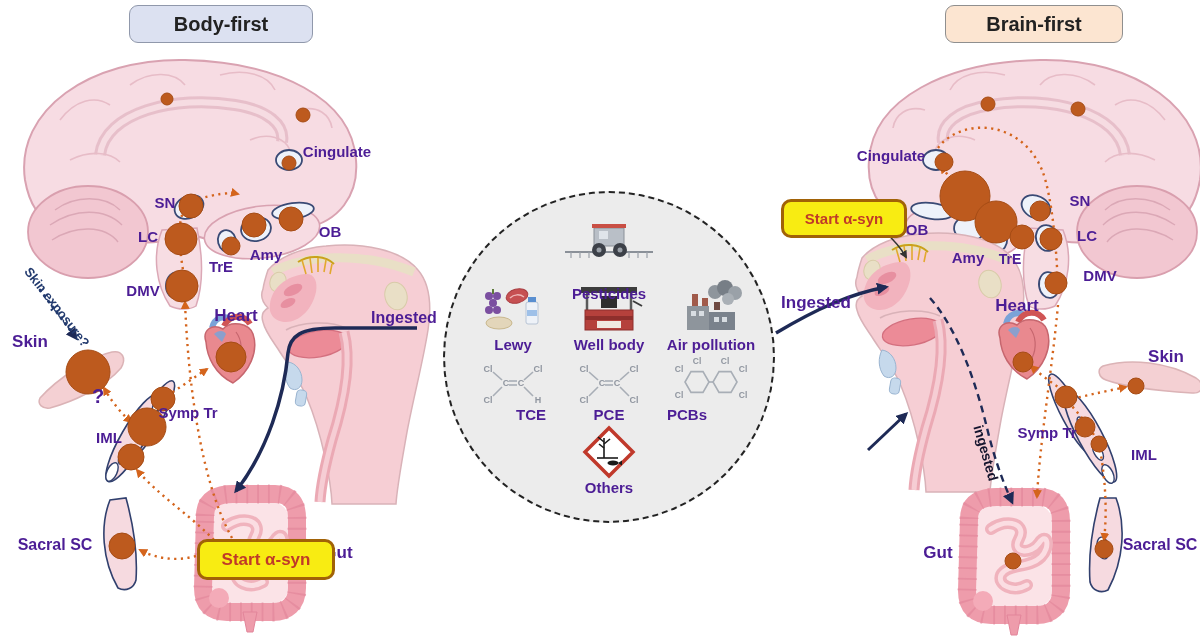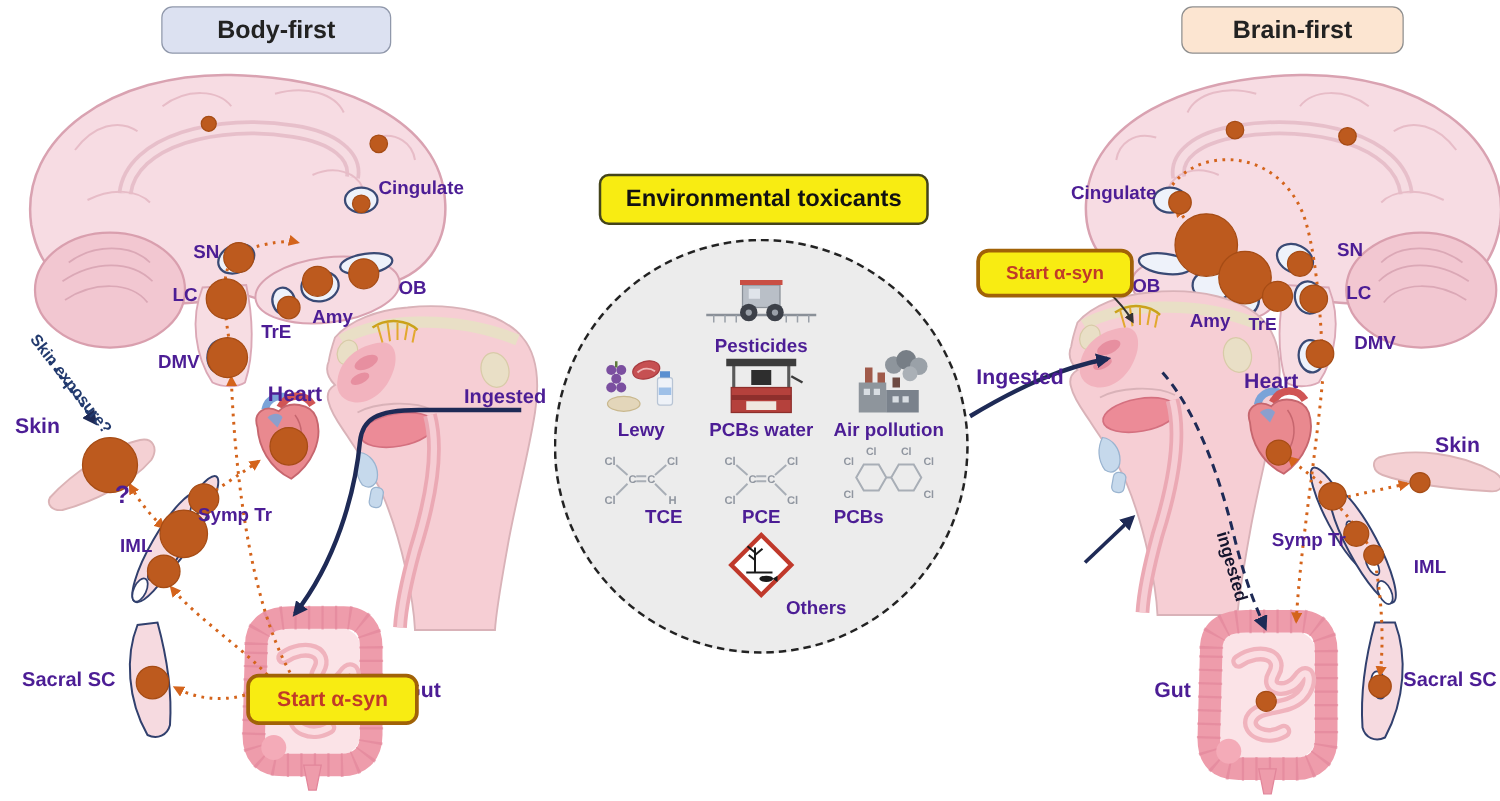--- a/index.html
+++ b/index.html
@@ -367,33 +367,32 @@
         <line x1="597" y1="458" x2="618" y2="458"></line>
       </g>
       <ellipse cx="613" cy="463" rx="5.5" ry="2.5" fill="#1a1a1a"></ellipse>
       <path d="M 618,463 L 622,460.5 L 622,465.5 Z" fill="#1a1a1a"></path>
     </g>
   </svg>
 
   <div id="pill-body" class="pill">Body-first</div>
   <div id="pill-brain" class="pill">Brain-first</div>
 
-  <div id="env-badge">Environmental toxicants</div>
 
   <div id="syn-left" class="syn-badge">Start α-syn</div>
   <div id="syn-right" class="syn-badge">Start α-syn</div>
 
-  <div class="lbl" style="left:609px;top:277px;">Pesticides</div>
+  <div class="lbl" style="left:609px;top:293px;">Pesticides</div>
   <div class="lbl" style="left:513px;top:344px;">Lewy</div>
-  <div class="lbl" style="left:609px;top:344px;">PCBs water</div>
+  <div class="lbl" style="left:609px;top:344px;">Well body</div>
   <div class="lbl" style="left:711px;top:344px;">Air pollution</div>
   <div class="lbl" style="left:531px;top:414px;">TCE</div>
   <div class="lbl" style="left:609px;top:414px;">PCE</div>
   <div class="lbl" style="left:687px;top:414px;">PCBs</div>
-  <div class="lbl" style="left:609px;top:487px;margin-left:44px;">Others</div>
+  <div class="lbl" style="left:609px;top:487px;">Others</div>
 
   <div class="lbl" style="left:337px;top:151px;">Cingulate</div>
   <div class="lbl" style="left:165px;top:202px;">SN</div>
   <div class="lbl" style="left:148px;top:236px;">LC</div>
   <div class="lbl" style="left:143px;top:290px;">DMV</div>
   <div class="lbl" style="left:221px;top:266px;">TrE</div>
   <div class="lbl" style="left:266px;top:254px;">Amy</div>
   <div class="lbl" style="left:330px;top:231px;">OB</div>
   <div class="lbl navy rot52" style="left:57px;top:307px;">Skin exposure?</div>
   <div class="lbl big" style="left:30px;top:341px;">Skin</div>

